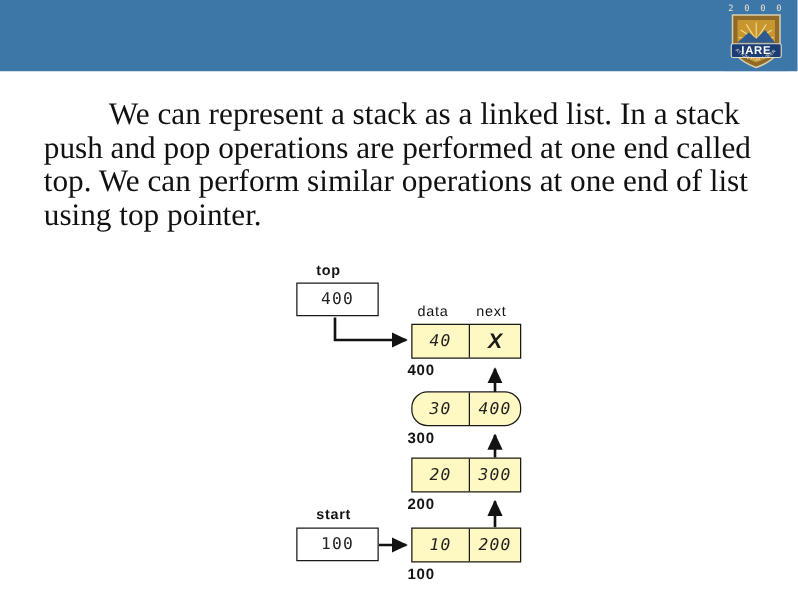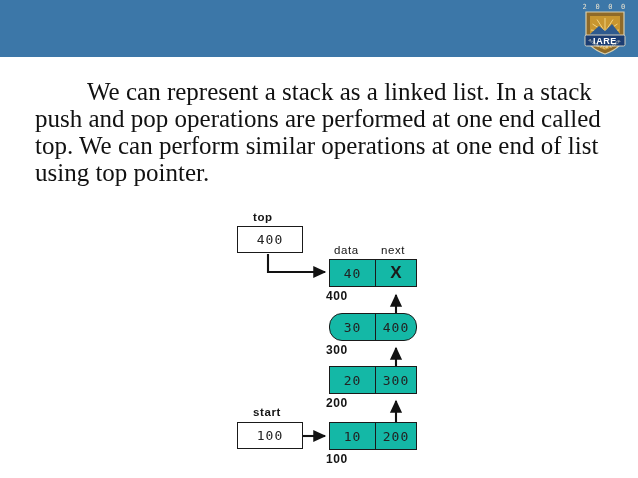--- a/index.html
+++ b/index.html
@@ -79,24 +79,25 @@
     display: flex;
     align-items: center;
     justify-content: center;
     letter-spacing: 1px;
   }
 
   .dg-node {
     position: absolute;
     box-sizing: border-box;
     border: 1.6px solid #1a1a1a;
-    background: #14b8a6;
+    background: #fef9c3;
     display: flex;
     height: 28px;
     width: 88px;
+    font-style: italic;
   }
   .dg-node .cell-data {
     flex: 0 0 45px;
     display: flex;
     align-items: center;
     justify-content: center;
     font-family: "DejaVu Sans Mono", monospace;
     font-size: 13px;
     color: #222222;
     letter-spacing: 1px;

